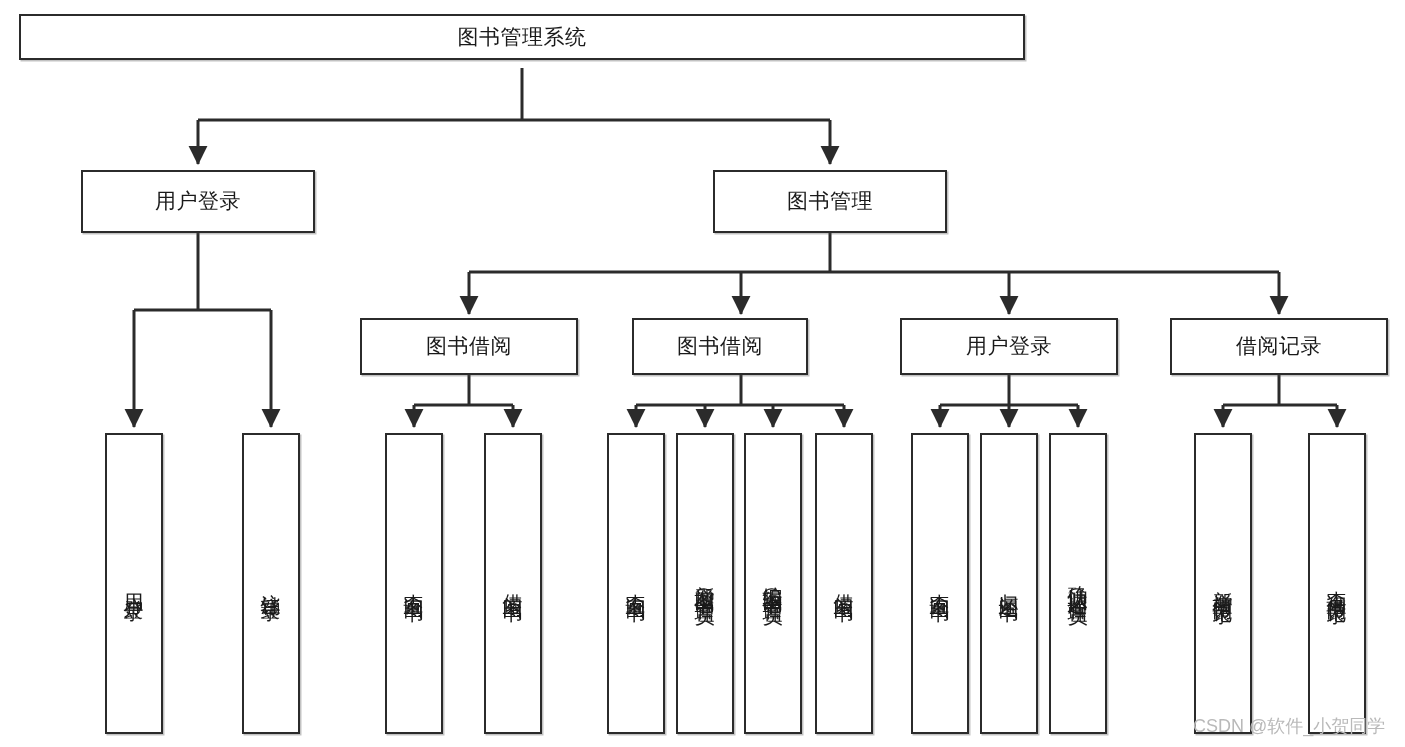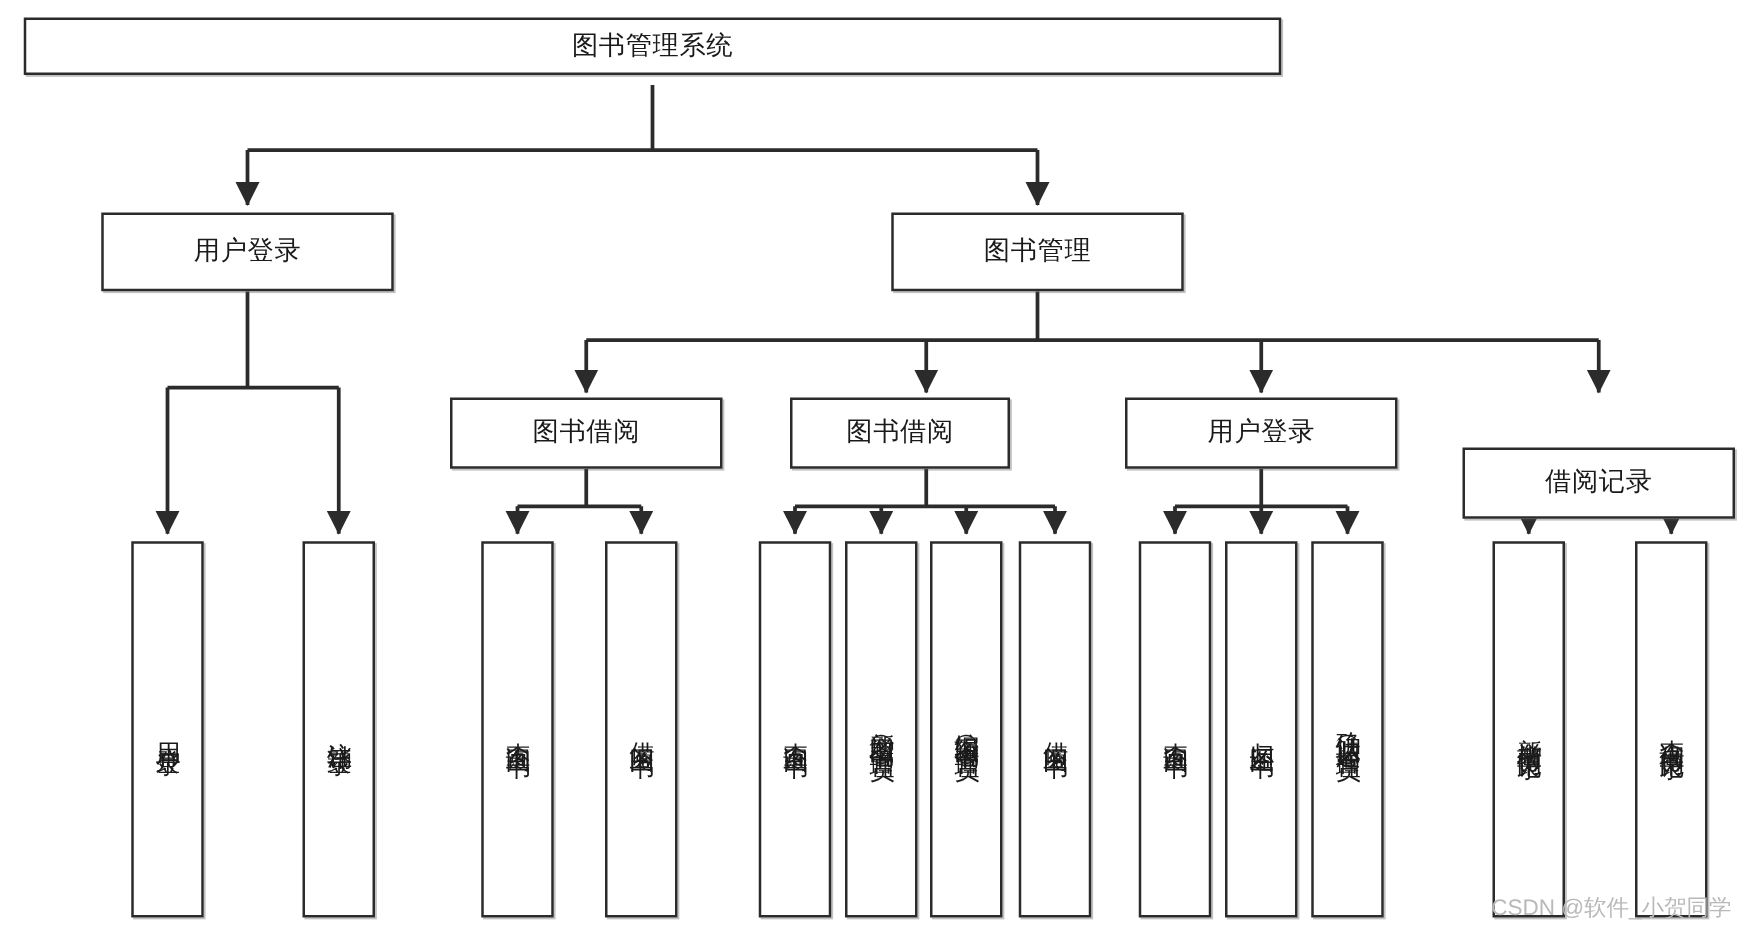--- a/index.html
+++ b/index.html
@@ -125,21 +125,21 @@
 </div>
 
 <div class="node-box" style="left:632px; top:318px; width:176px; height:57px;">
   <span class="node-label">图书借阅</span>
 </div>
 
 <div class="node-box" style="left:900px; top:318px; width:218px; height:57px;">
   <span class="node-label">用户登录</span>
 </div>
 
-<div class="node-box" style="left:1170px; top:318px; width:218px; height:57px;margin-top:40px;">
+<div class="node-box" style="left:1170px; top:318px; width:218px; height:57px;">
   <span class="node-label">借阅记录</span>
 </div>
 
 <div class="node-box vertical" style="left:105px; top:433px; width:58px; height:301px;">
   <span class="node-label">用户登录</span>
 </div>
 
 <div class="node-box vertical" style="left:242px; top:433px; width:58px; height:301px;">
   <span class="node-label">注销登录</span>
 </div>

